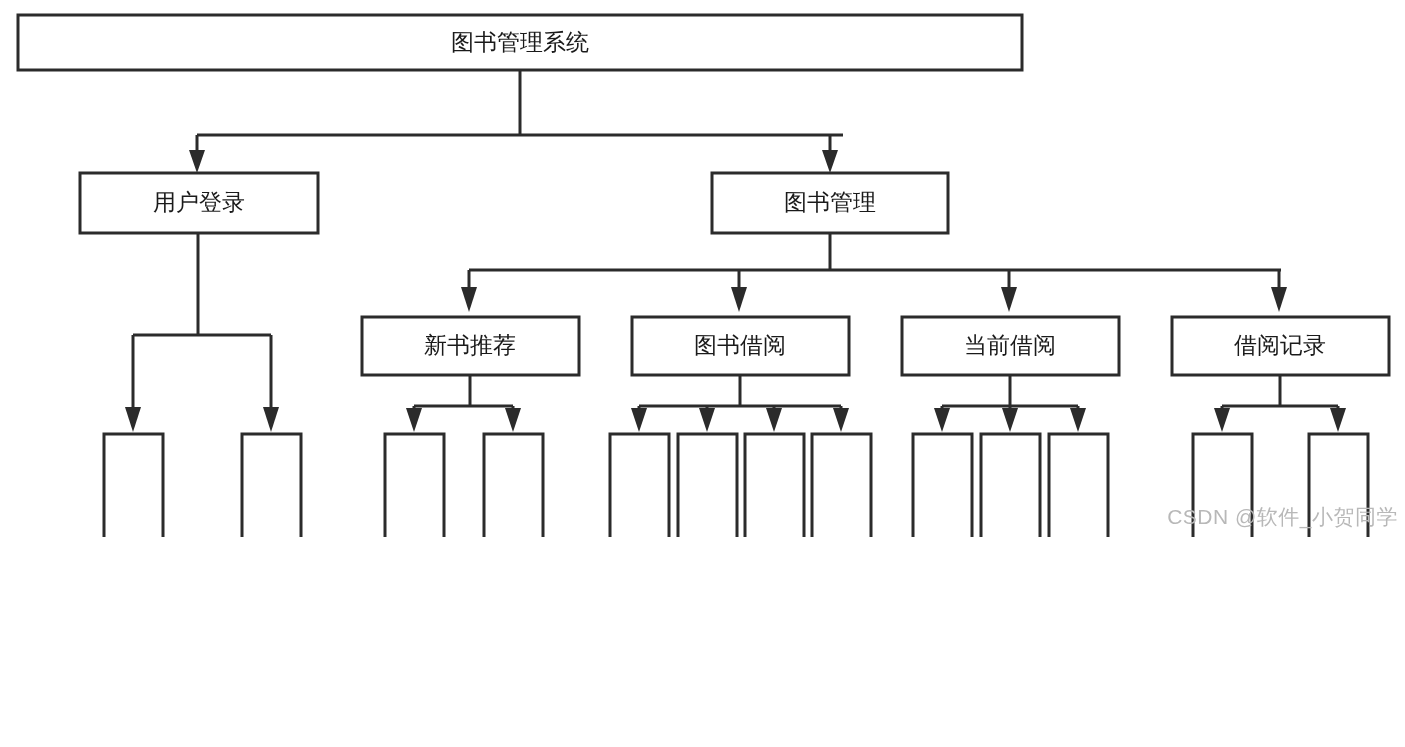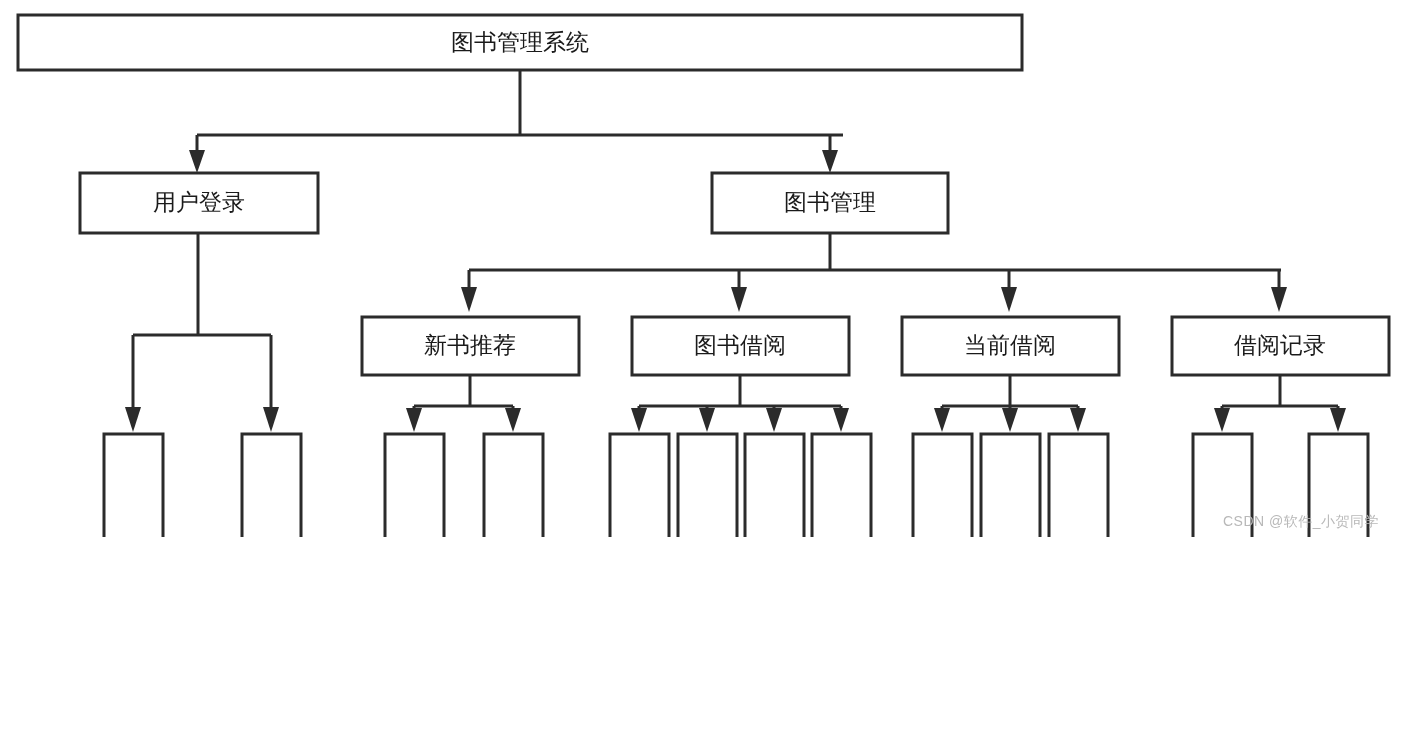--- a/index.html
+++ b/index.html
@@ -57,24 +57,24 @@
     color: #1a1a1a;
     letter-spacing: 2px;
     display: flex;
     align-items: center;
     justify-content: center;
     white-space: nowrap;
     pointer-events: none;
   }
   .watermark {
     position: absolute;
-    right: 26px;
+    right: 7px;
     bottom: 6px;
     font-family: "Liberation Sans", "DejaVu Sans", sans-serif;
-    font-size: 14px;
+    font-size: 21px;
     color: #b8b8b8;
     letter-spacing: 0.5px;
     white-space: nowrap;
   }
 </style>
 </head>
 <body>
 
 <div id="diagram-root">
 

